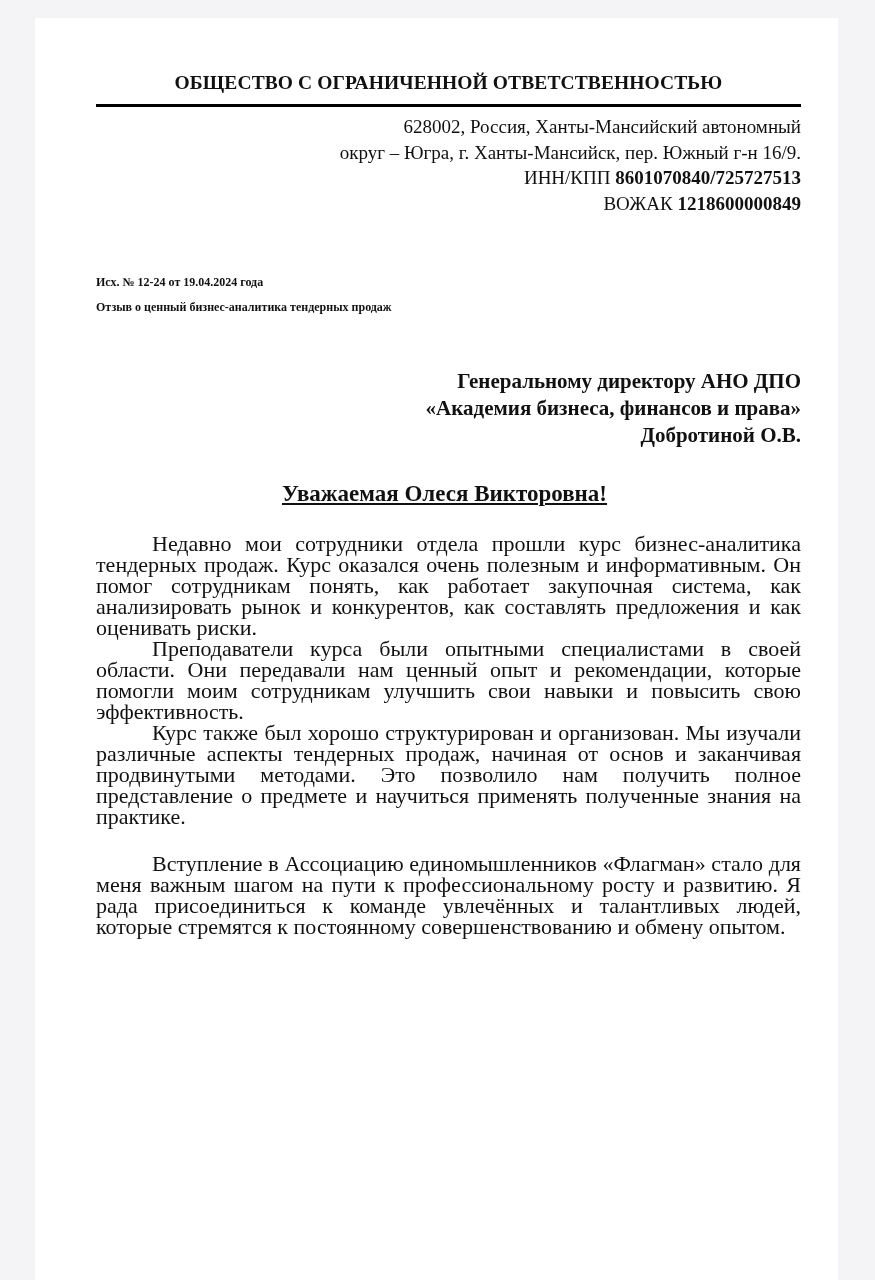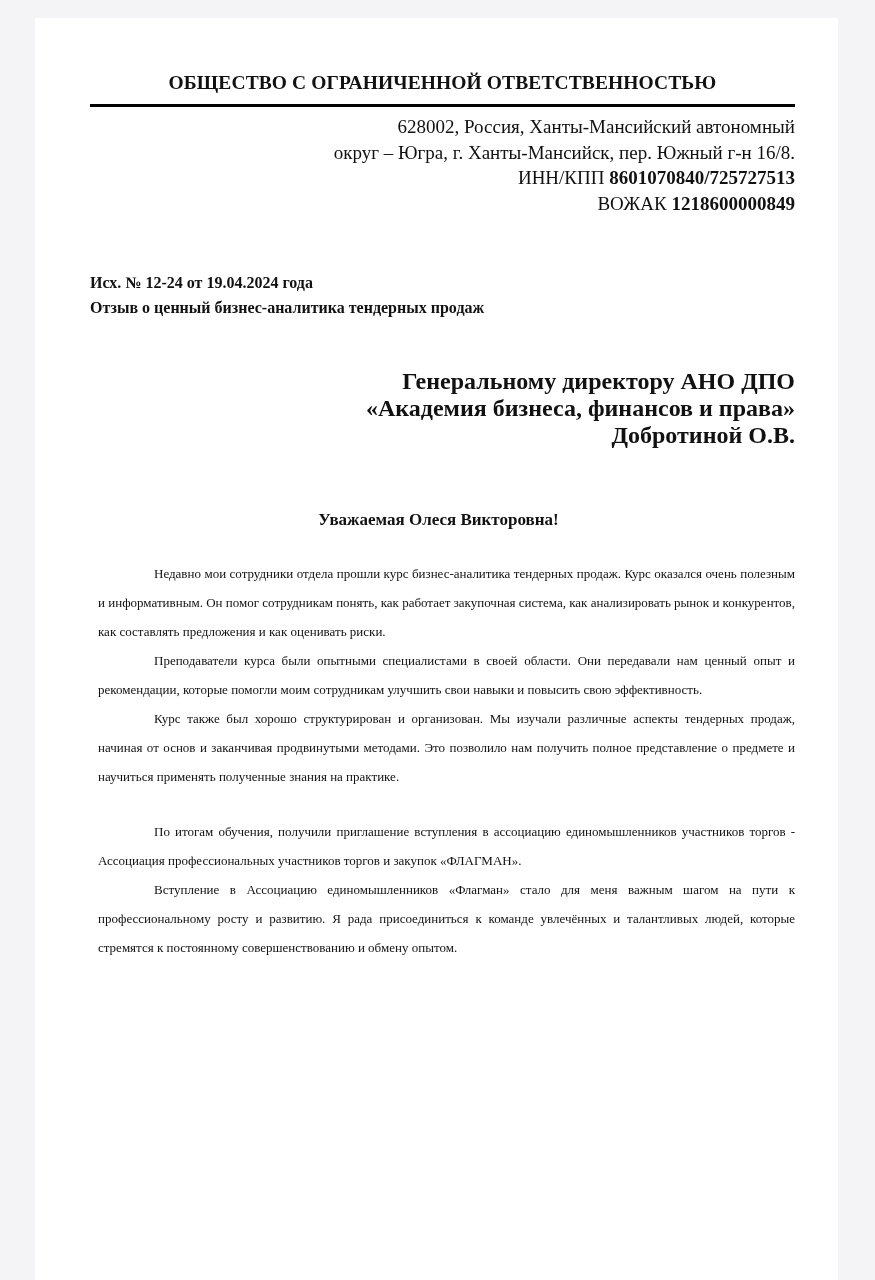--- a/index.html
+++ b/index.html
@@ -21,21 +21,21 @@
     top: 18px;
     width: 803px;
     height: 1262px;
     background: #ffffff;
     box-sizing: border-box;
   }
 
   
   .content {
     position: absolute;
-    left: 55px;      
+    left: 61px;      
     top: 0;
     width: 705px;    
   }
 
   
   .org-title {
     margin-top: 52px;
     text-align: center;
     font-weight: bold;
     font-size: 19.5px;
@@ -60,52 +60,52 @@
     line-height: 25.5px;
   }
   .org-address .bold {
     font-weight: bold;
   }
 
   
   .refblock {
     margin-top: 54px;
     font-weight: bold;
-    font-size: 16px;
+    font-size: 12px;
     line-height: 25px;
   }
 
   
   .addressee {
     margin-top: 48px;
     text-align: right;
     font-weight: bold;
-    font-size: 24px;
+    font-size: 21px;
     line-height: 27px;
   }
 
   
   .salutation {
-    margin-top: 58px;
+    margin-top: 32px;
     text-align: center;
     font-weight: bold;
-    font-size: 17px;
+    font-size: 23px;
     line-height: 26px;
     padding-right: 8px;
+    text-decoration: underline;
   }
 
   
   .body-block {
     margin-top: 26px;
-    font-size: 13px;
-    line-height: 29px;
+    font-size: 22px;
+    line-height: 21px;
     text-align: justify;
     text-justify: inter-word;
     hyphens: none;
-    margin-left: 8px;
   }
   .body-block p {
     margin: 0;
     text-indent: 56px;
   }
   .body-block.second {
     margin-top: 26px;
   }
 </style>
 </head>
@@ -115,21 +115,21 @@
   <div class="content">
 
     <div class="org-title">
       <span>ОБЩЕСТВО С ОГРАНИЧЕННОЙ ОТВЕТСТВЕННОСТЬЮ</span>
     </div>
 
     <div class="rule"></div>
 
     <div class="org-address">
       <div>628002, Россия, Ханты-Мансийский автономный</div>
-      <div>округ – Югра, г. Ханты-Мансийск, пер. Южный г-н 16/8.</div>
+      <div>округ – Югра, г. Ханты-Мансийск, пер. Южный г-н 16/9.</div>
       <div><span>ИНН/КПП </span><span class="bold">8601070840/725727513</span></div>
       <div><span>ВОЖАК </span><span class="bold">1218600000849</span></div>
     </div>
 
     <div class="refblock">
       <div>Исх. № 12-24 от 19.04.2024 года</div>
       <div>Отзыв о ценный бизнес-аналитика тендерных продаж</div>
     </div>
 
     <div class="addressee">
@@ -140,18 +140,17 @@
 
     <div class="salutation">Уважаемая Олеся Викторовна!</div>
 
     <div class="body-block">
       <p>Недавно мои сотрудники отдела прошли курс бизнес-аналитика тендерных продаж. Курс оказался очень полезным и информативным. Он помог сотрудникам понять, как работает закупочная система, как анализировать рынок и конкурентов, как составлять предложения и как оценивать риски.</p>
       <p>Преподаватели курса были опытными специалистами в своей области. Они передавали нам ценный опыт и рекомендации, которые помогли моим сотрудникам улучшить свои навыки и повысить свою эффективность.</p>
       <p>Курс также был хорошо структурирован и организован. Мы изучали различные аспекты тендерных продаж, начиная от основ и заканчивая продвинутыми методами. Это позволило нам получить полное представление о предмете и научиться применять полученные знания на практике.</p>
     </div>
 
     <div class="body-block second">
-      <p>По итогам обучения, получили приглашение вступления в ассоциацию единомышленников участников торгов - Ассоциация профессиональных участников торгов и закупок «ФЛАГМАН».</p>
       <p>Вступление в Ассоциацию единомышленников «Флагман» стало для меня важным шагом на пути к профессиональному росту и развитию. Я рада присоединиться к команде увлечённых и талантливых людей, которые стремятся к постоянному совершенствованию и обмену опытом.</p>
     </div>
 
   </div>
 </div>
 
 </body></html>

